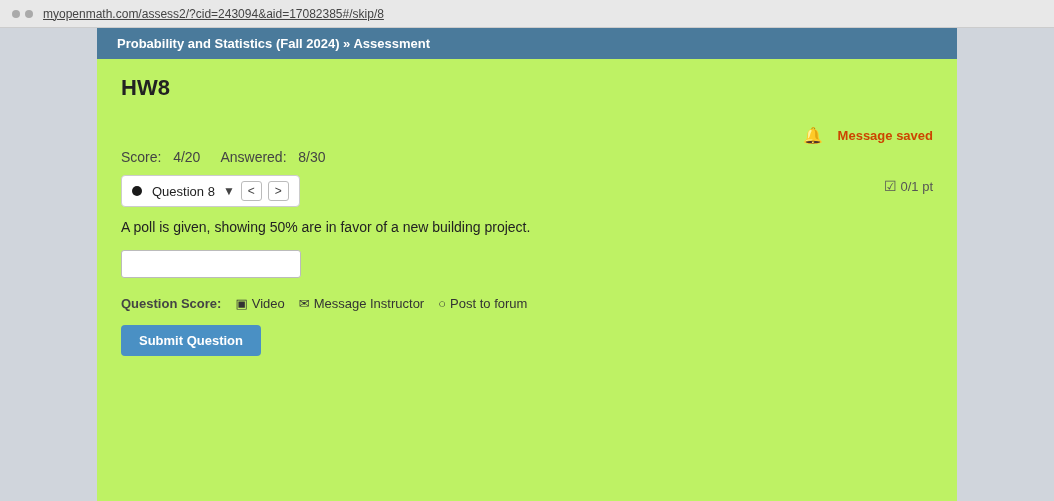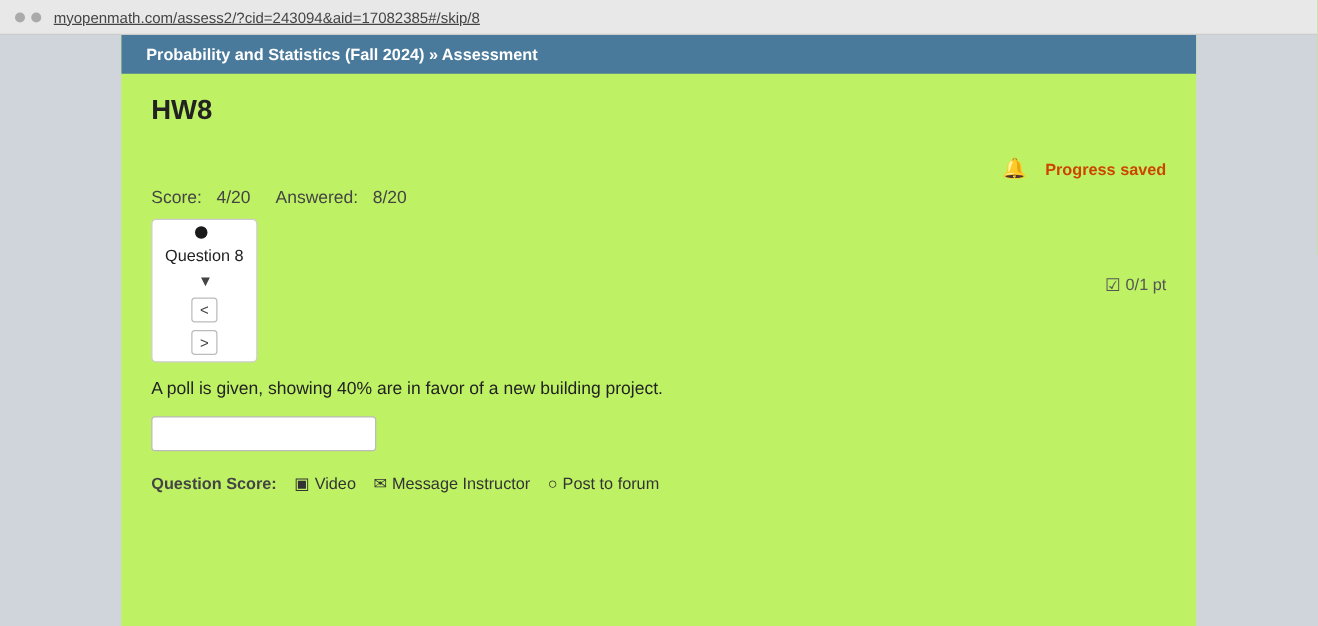--- a/index.html
+++ b/index.html
@@ -88,21 +88,20 @@
     .question-nav {
       display: flex;
       align-items: center;
       gap: 6px;
       border: 1px solid #ccc;
       border-radius: 4px;
       padding: 5px 10px;
       width: fit-content;
       margin-bottom: 6px;
       background: #fff;
-      flex-direction: column;
     }
 
     .question-dot {
       width: 10px;
       height: 10px;
       border-radius: 50%;
       background: #1a1a1a;
       display: inline-block;
       margin-right: 4px;
     }
@@ -241,25 +240,25 @@
       <div class="score-row">
         <div class="score-info">
           <span>
             <span>Score:</span>
             &nbsp;
             <span>4/20</span>
           </span>
           <span>
             <span>Answered:</span>
             &nbsp;
-            <span>8/20</span>
+            <span>8/30</span>
           </span>
         </div>
         <span class="bell-icon">🔔</span>
-        <span class="progress-saved" style="margin-left:14px;">Progress saved</span>
+        <span class="progress-saved" style="margin-left:14px;">Message saved</span>
       </div>
 
       
       <div style="height:10px;"></div>
 
       
       <div style="display:flex; align-items:center; justify-content:space-between; margin-bottom:4px;">
         <div class="question-nav">
           <span class="question-dot"></span>
           <span class="question-label">Question 8</span>
@@ -267,21 +266,21 @@
           <button class="nav-btn">&lt;</button>
           <button class="nav-btn">&gt;</button>
         </div>
         <div class="points-display">
           <span class="points-icon">☑</span>
           <span>0/1 pt</span>
         </div>
       </div>
 
       
-      <div class="question-text">A poll is given, showing 40% are in favor of a new building project.</div>
+      <div class="question-text">A poll is given, showing 50% are in favor of a new building project.</div>
 
       
       <input class="answer-input" type="text" style="">
 
       
       <div class="help-line">
         <span class="help-label">Question Score:</span>
         <span class="help-item">
           <span class="help-item-icon">▣</span>
           <span>Video</span>
@@ -290,16 +289,17 @@
           <span class="help-item-icon">✉</span>
           <span>Message Instructor</span>
         </span>
         <span class="help-item">
           <span class="help-item-icon">○</span>
           <span>Post to forum</span>
         </span>
       </div>
 
       
+      <button class="submit-btn">Submit Question</button>
 
     </div>
   </div>
 </div>
 
 </body></html>

